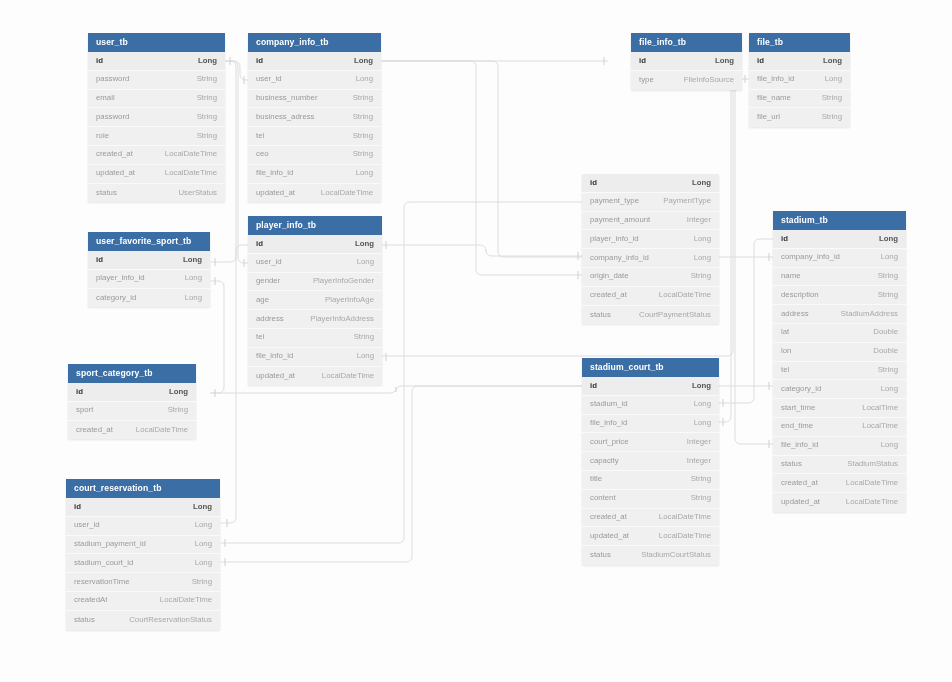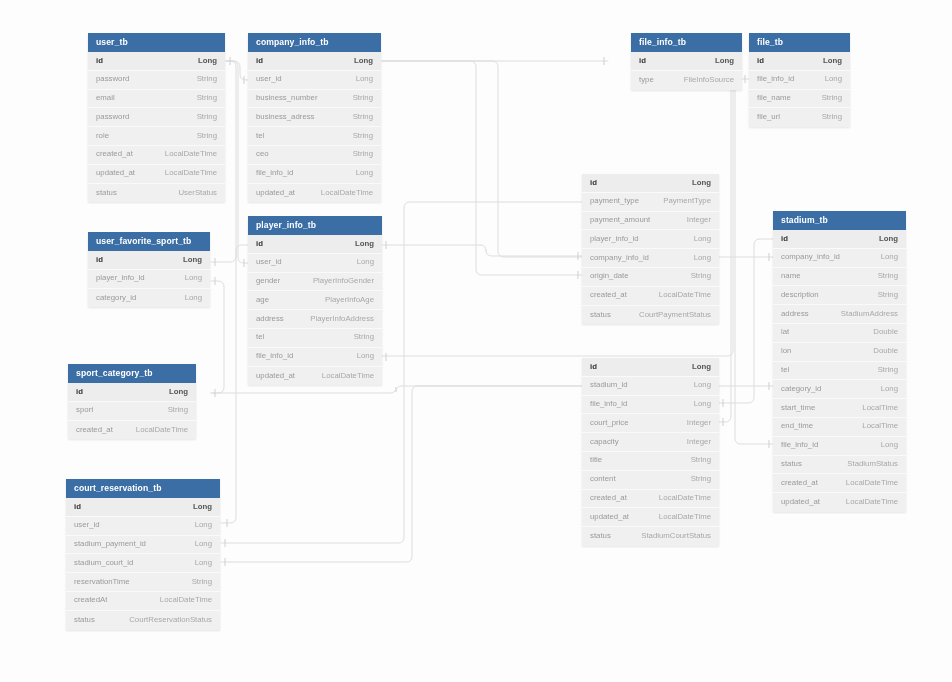--- a/index.html
+++ b/index.html
@@ -376,20 +376,21 @@
         <div class="tbl-row">
           <span class="col-name">sport</span>
           <span class="col-type">String</span>
         </div>
         <div class="tbl-row">
           <span class="col-name">created_at</span>
           <span class="col-type">LocalDateTime</span>
         </div>
       </div>
       <div class="table-node" style="left: 582px; top: 358px; width: 137px;">
+        <div class="tbl-header">stadium_court_tb</div>
         <div class="tbl-row pk">
           <span class="col-name">id</span>
           <span class="col-type">Long</span>
         </div>
         <div class="tbl-row">
           <span class="col-name">stadium_id</span>
           <span class="col-type">Long</span>
         </div>
         <div class="tbl-row">
           <span class="col-name">file_info_id</span>

